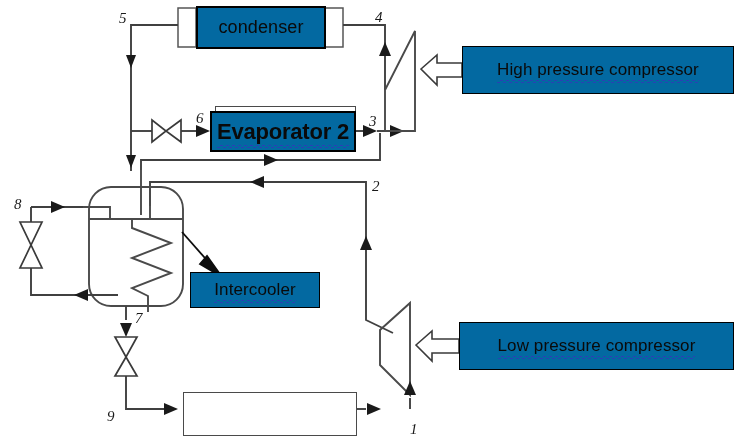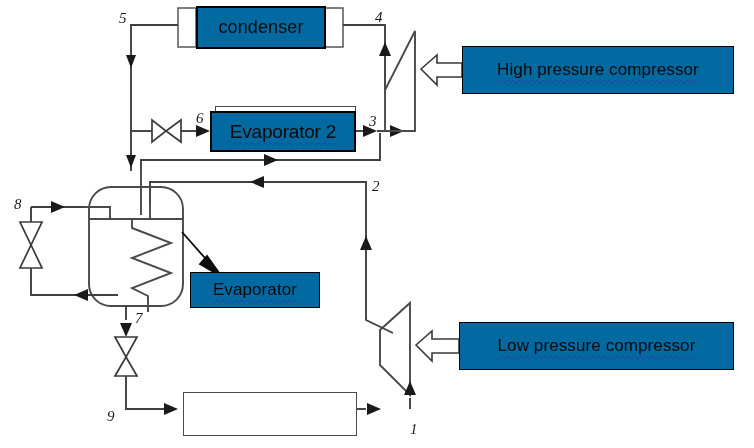--- a/index.html
+++ b/index.html
@@ -90,22 +90,22 @@
   }
   .lbl-text {
     font-size: 17px;
     color: #0a0a0a;
     letter-spacing: 0.1px;
   }
   .lbl-text.cond {
     font-size: 18px;
   }
   .lbl-text.evap2 {
-    font-weight: normal;
-    font-size: 19px;
+    font-weight: bold;
+    font-size: 22px;
     letter-spacing: -0.2px;
     text-align: right;
   }
   .lbl-text.evap1 {
     font-size: 18px;
   }
   .squig {
     position: relative;
   }
   .squig::after {
@@ -262,21 +262,21 @@
   </div>
 
   <div class="box-shadowline" style="left:215px; top:106px; width:141px; height:46px;"></div>
   <div class="boxlabel box-heavy" style="left:210px; top:111px; width:146px; height:41px;">
     <span class="lbl-text evap2 squig">Evaporator 2</span>
   </div>
 
   <div class="box-shadowline" style="left:183px; top:392px; width:174px; height:44px;"></div>
 
   <div class="boxlabel box-thin" style="left:190px; top:272px; width:130px; height:36px;">
-    <span class="lbl-text squig">Evaporator</span>
+    <span class="lbl-text squig">Intercooler</span>
   </div>
 
   <div class="boxlabel box-thin" style="left:459px; top:322px; width:275px; height:48px;">
     <span class="lbl-text squig">Low pressure  compressor</span>
   </div>
 
   <div class="boxlabel box-thin" style="left:462px; top:46px; width:272px; height:48px;">
     <span class="lbl-text squig">High pressure  compressor</span>
   </div>
 

